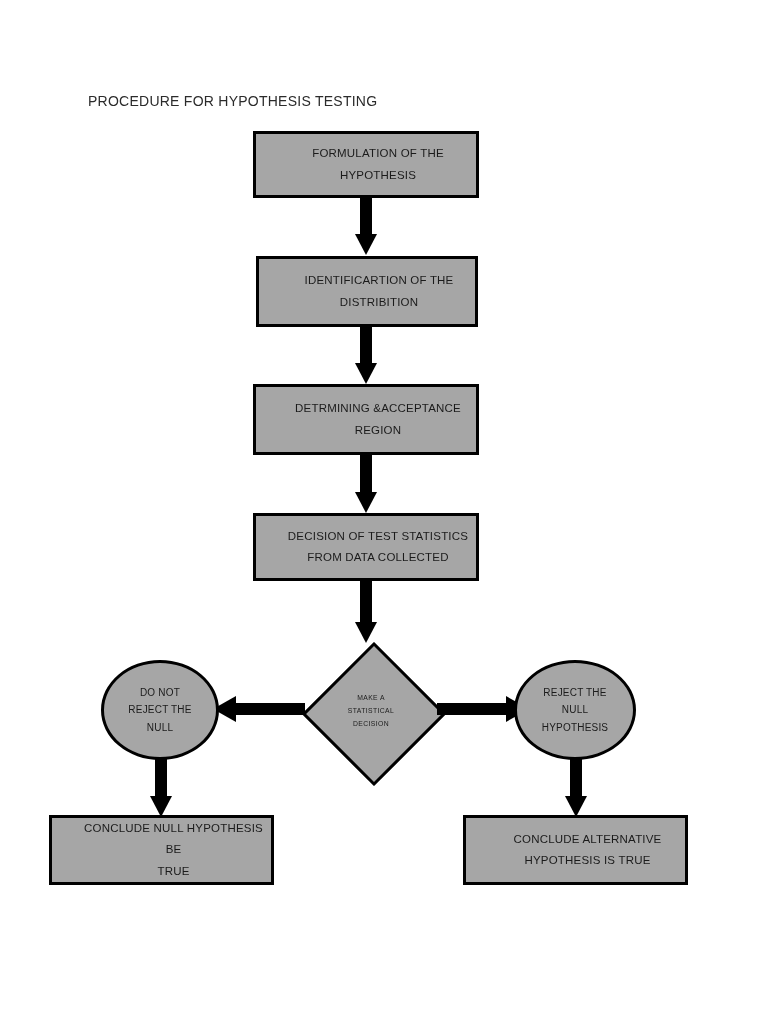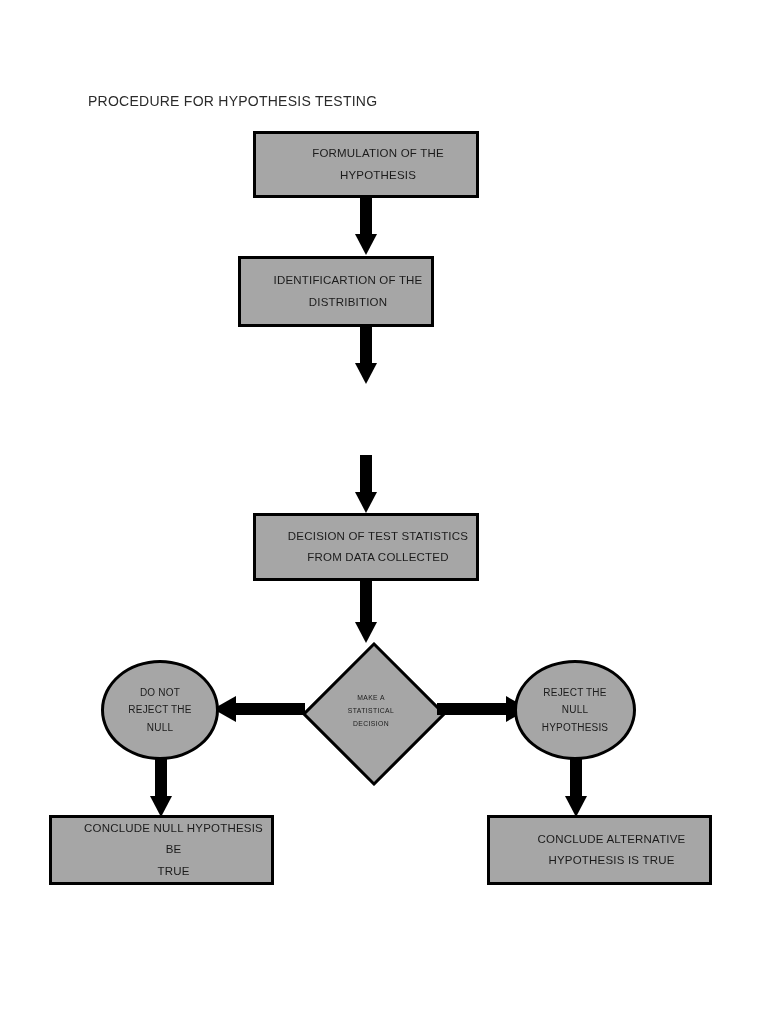--- a/index.html
+++ b/index.html
@@ -115,32 +115,36 @@
     <span class="node-label">FORMULATION OF THE HYPOTHESIS</span>
   </div>
 
   <div class="conn" style="left:355px; top:198px;">
     <svg width="22" height="57" viewBox="0 0 22 57">
       <rect x="5" y="0" width="12" height="38" fill="#000"></rect>
       <polygon points="0,36 22,36 11,57" fill="#000"></polygon>
     </svg>
   </div>
 
-  <div class="node process" style="left:238px; top:256px; width:196px; height:71px;justify-content:center;">
+  <div class="node process" style="left:256px; top:256px; width:222px; height:71px;justify-content:center;">
     <span class="node-label">IDENTIFICARTION OF THE
 DISTRIBITION</span>
   </div>
 
   <div class="conn" style="left:355px; top:327px;">
     <svg width="22" height="57" viewBox="0 0 22 57">
       <rect x="5" y="0" width="12" height="38" fill="#000"></rect>
       <polygon points="0,36 22,36 11,57" fill="#000"></polygon>
     </svg>
   </div>
 
+  <div class="node process" style="left:253px; top:384px; width:226px; height:71px;">
+    <span class="node-label">DETRMINING &amp;ACCEPTANCE
+REGION</span>
+  </div>
 
   <div class="conn" style="left:355px; top:455px;">
     <svg width="22" height="58" viewBox="0 0 22 58">
       <rect x="5" y="0" width="12" height="39" fill="#000"></rect>
       <polygon points="0,37 22,37 11,58" fill="#000"></polygon>
     </svg>
   </div>
 
   <div class="node process" style="left:253px; top:513px; width:226px; height:68px;">
     <span class="node-label">DECISION OF TEST STATISTICS
@@ -199,18 +203,18 @@
       <rect x="5" y="0" width="12" height="42" fill="#000"></rect>
       <polygon points="0,39 22,39 11,60" fill="#000"></polygon>
     </svg>
   </div>
 
   <div class="node process" style="left:49px; top:815px; width:225px; height:70px;">
     <span class="node-label">CONCLUDE NULL HYPOTHESIS BE
 TRUE</span>
   </div>
 
-  <div class="node process" style="left:463px; top:815px; width:225px; height:70px;margin-left:24px;">
+  <div class="node process" style="left:463px; top:815px; width:225px; height:70px;">
     <span class="node-label">CONCLUDE ALTERNATIVE
 HYPOTHESIS IS TRUE</span>
   </div>
 
 </div>
 
 </body></html>

